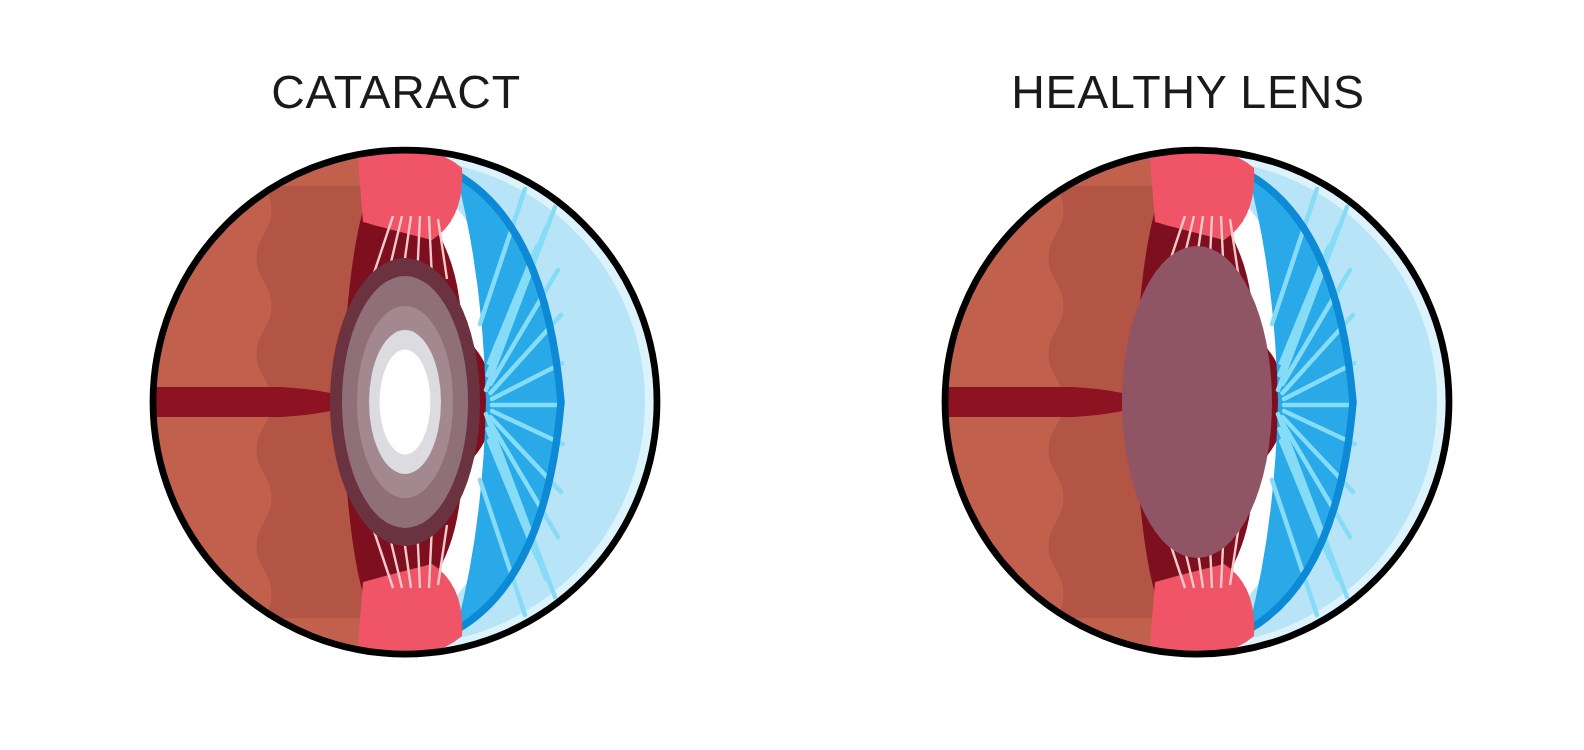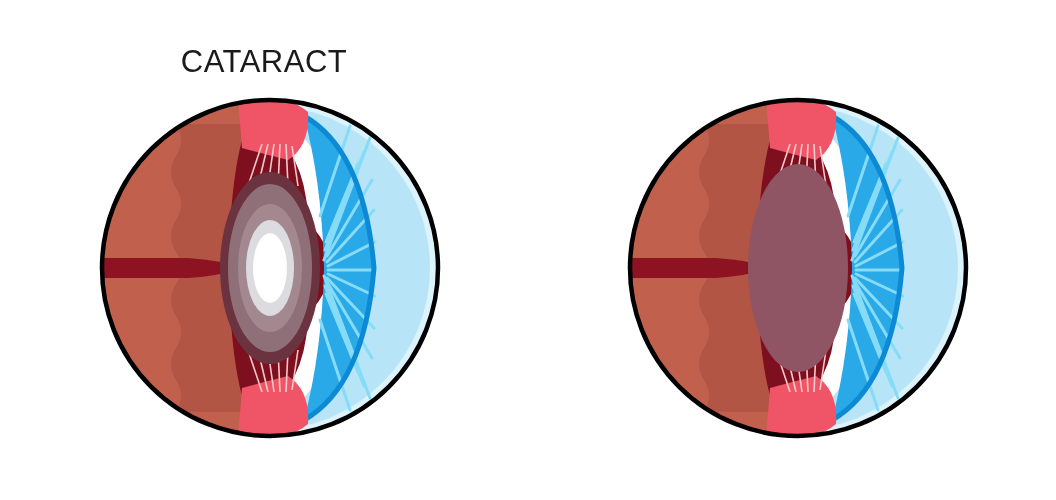--- a/index.html
+++ b/index.html
@@ -146,20 +146,21 @@
         <ellipse cx="178" cy="178" rx="24" ry="48" fill="#dcdbe0"></ellipse>
         <ellipse cx="178" cy="178" rx="17" ry="35" fill="url(#cataractCoreL)"></ellipse>
       </g>
 
       <circle cx="178" cy="178" r="168" fill="none" stroke="#000000" stroke-width="4.5"></circle>
     </svg>
   </div>
 
   <div class="panel" id="panel-healthy">
 
+    <div class="panel-title">HEALTHY LENS</div>
 
     <svg class="eye-svg" viewBox="0 0 356 356">
       <defs>
         <clipPath id="globeClipR">
           <circle cx="178" cy="178" r="168"></circle>
         </clipPath>
         <radialGradient id="corneaGlowR" cx="0.28" cy="0.5" r="0.78">
           <stop offset="0%" stop-color="#cfeefb"></stop>
           <stop offset="55%" stop-color="#e4f5fd"></stop>
           <stop offset="100%" stop-color="#ffffff"></stop>

